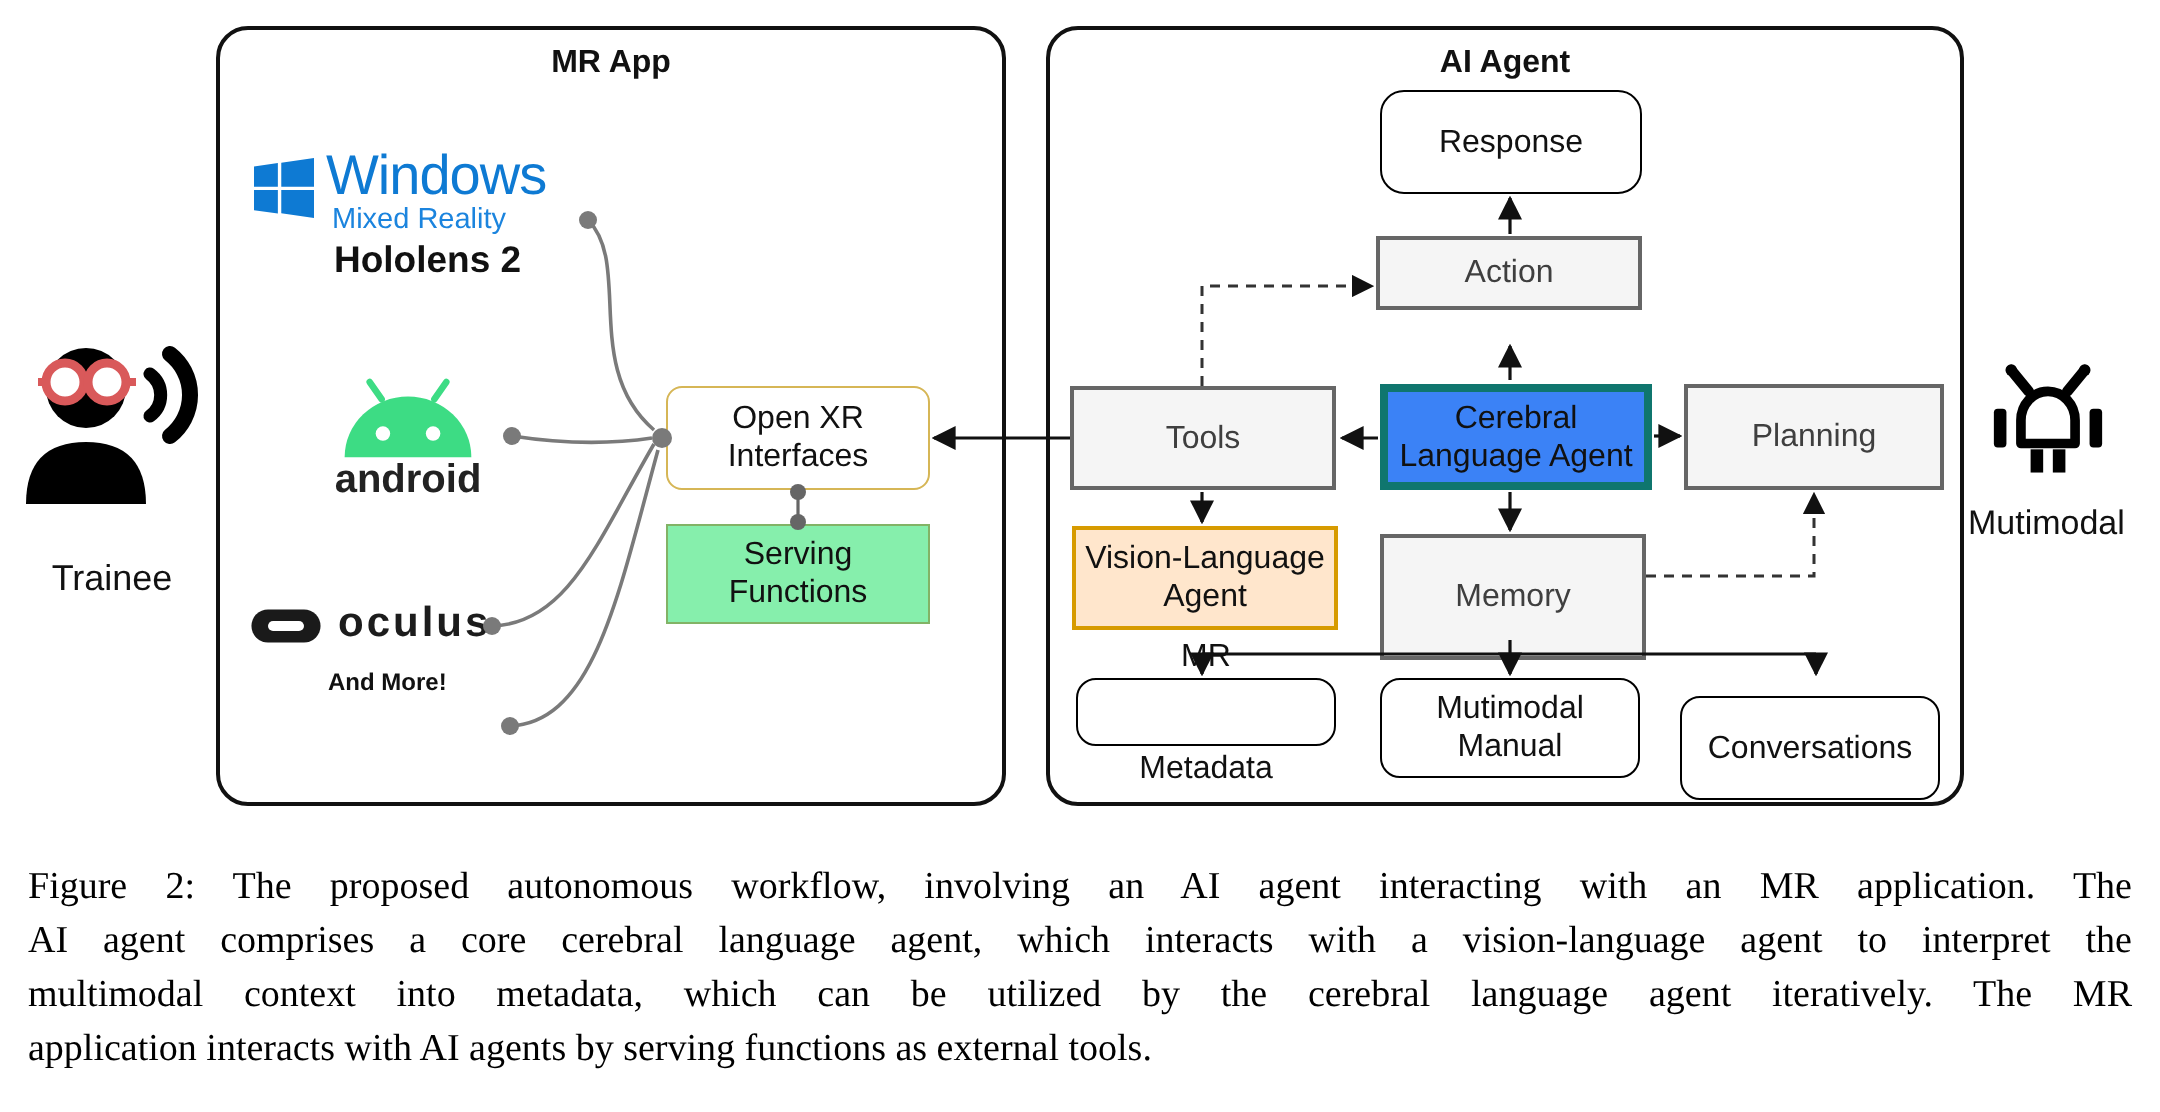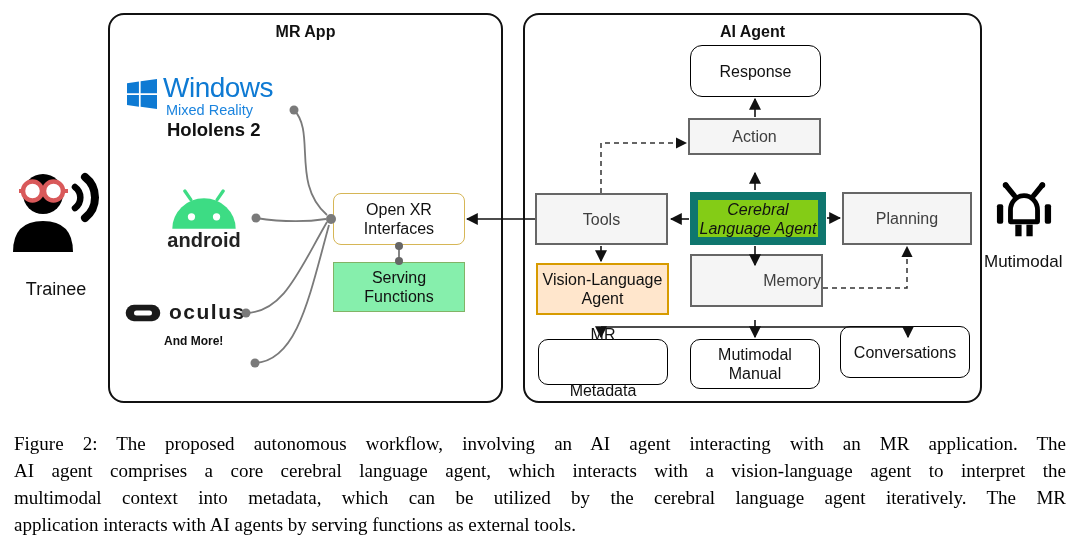--- a/index.html
+++ b/index.html
@@ -4,21 +4,21 @@
 <style>
   html,body { margin:0; padding:0; background:#fff; }
   .fig { position:relative; width:1080px; height:556px; background:#fff; overflow:hidden;
          font-family:"Liberation Sans", sans-serif; }
   .panel { position:absolute; border:2.5px solid #111; border-radius:16px; background:#fff; z-index:1; box-sizing:border-box; }
   .panel-title { position:absolute; left:0; right:0; top:8px; text-align:center;
                  font-size:16px; font-weight:bold; color:#111; }
   .box { position:absolute; display:flex; flex-direction:column; align-items:center; justify-content:center;
          text-align:center; box-sizing:border-box; z-index:2; line-height:19px; font-size:16px; }
   .gray  { background:#f5f5f5; border:2px solid #666; color:#3f3f3f; }
-  .pink  { background:#84cc16; border:8px solid #0f766e; color:#111;font-style:italic; }
+  .pink  { background:#3b82f6; border:4px solid #0f766e; color:#111; }
   .orange{ background:#ffe6cc; border:2.8px solid #d79b00; color:#111; }
   .green { background:#86efac; border:1.6px solid #82b366; color:#111; }
   .wround{ background:#fff; border:1.6px solid #000; border-radius:10px; color:#111; }
   .oxr   { background:#fff; border:1.6px solid #d6b656; border-radius:8px; color:#111; }
   .lbl   { position:absolute; z-index:2; color:#111; }
   svg.overlay { position:absolute; left:0; top:0; z-index:3; pointer-events:none; }
   svg.icon { position:absolute; z-index:2; }
   .caption { position:absolute; left:14px; width:1052px; top:430px;
              font-family:"Liberation Serif", serif; font-size:19px; color:#000; line-height:27px; }
   .cap-j { text-align:justify; text-align-last:justify; }
@@ -93,32 +93,32 @@
     <span>Cerebral</span>
     <span>Language Agent</span>
   </div>
   <div class="box gray" style="left:842px; top:192px; width:130px; height:53px;">
     <span>Planning</span>
   </div>
   <div class="box orange" style="left:536px; top:263px; width:133px; height:52px;">
     <span>Vision-Language</span>
     <span>Agent</span>
   </div>
-  <div class="box gray" style="left:690px; top:254px; width:133px; height:53px;align-items:flex-end;">
+  <div class="box gray" style="left:690px; top:267px; width:133px; height:63px;">
     <span>Memory</span>
   </div>
-  <div class="box wround" style="left:538px; top:339px; width:130px; height:46px;gap:37px;">
+  <div class="box wround" style="left:538px; top:339px; width:130px; height:34px;gap:37px;">
     <span>MR</span>
     <span>Metadata</span>
   </div>
   <div class="box wround" style="left:690px; top:339px; width:130px; height:50px;">
     <span>Mutimodal</span>
     <span>Manual</span>
   </div>
-  <div class="box wround" style="left:840px; top:326px; width:130px; height:52px;">
+  <div class="box wround" style="left:840px; top:348px; width:130px; height:52px;">
     <span>Conversations</span>
   </div>
 
   <svg class="icon" style="left:995px; top:181px;" width="58" height="68" viewBox="0 0 60 70">
     <line x1="20" y1="15" x2="11" y2="4" stroke="#000" stroke-width="5.5" stroke-linecap="round"></line>
     <line x1="40" y1="15" x2="49" y2="4" stroke="#000" stroke-width="5.5" stroke-linecap="round"></line>
     <circle cx="11" cy="4" r="3" fill="#000"></circle>
     <circle cx="49" cy="4" r="3" fill="#000"></circle>
     <path d="M16,42 v-12 a14,15 0 0 1 28,0 v12 z" fill="none" stroke="#000" stroke-width="5" stroke-linejoin="round"></path>
     <rect x="2" y="24" width="6.5" height="20" rx="2" fill="#000"></rect>

